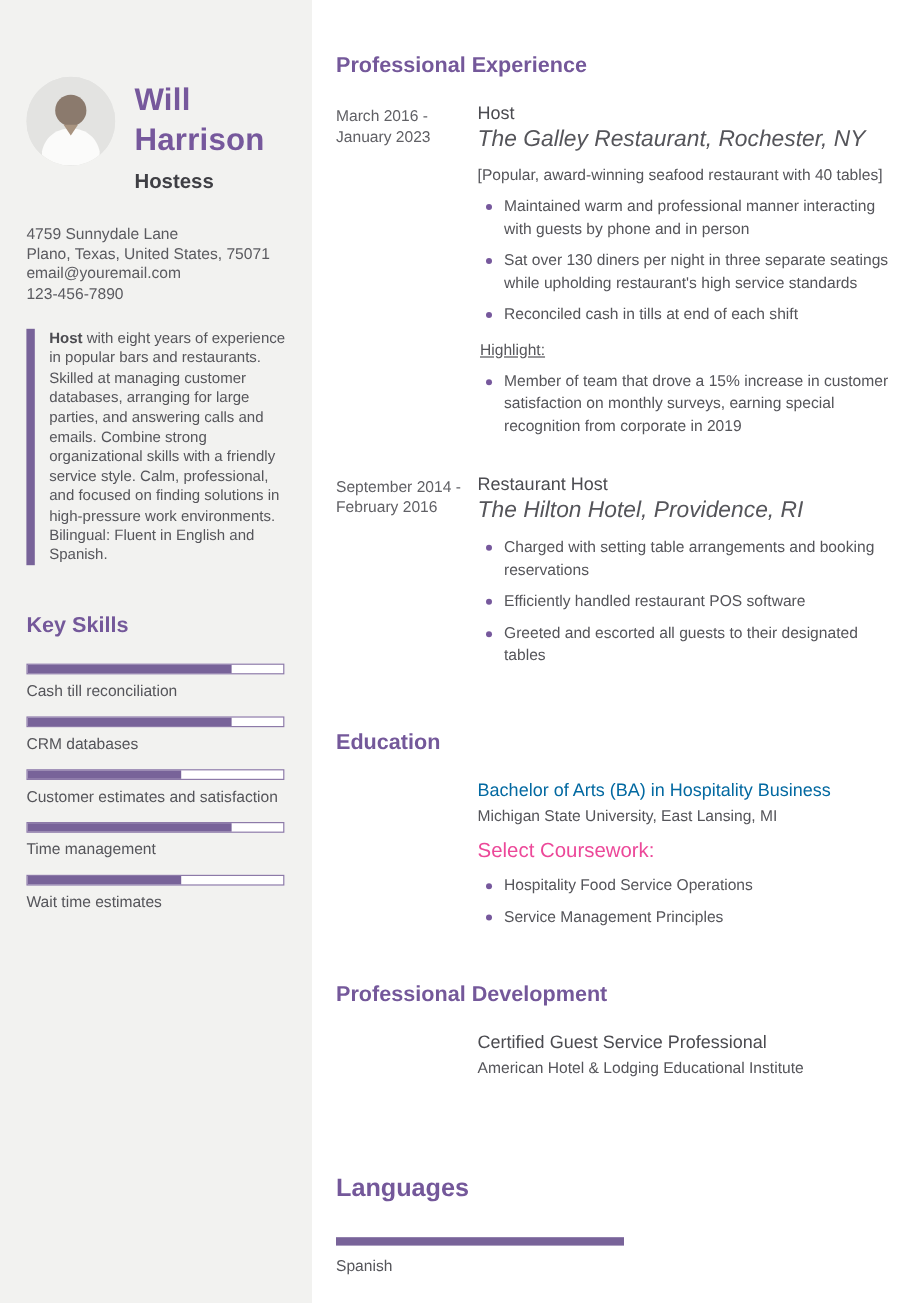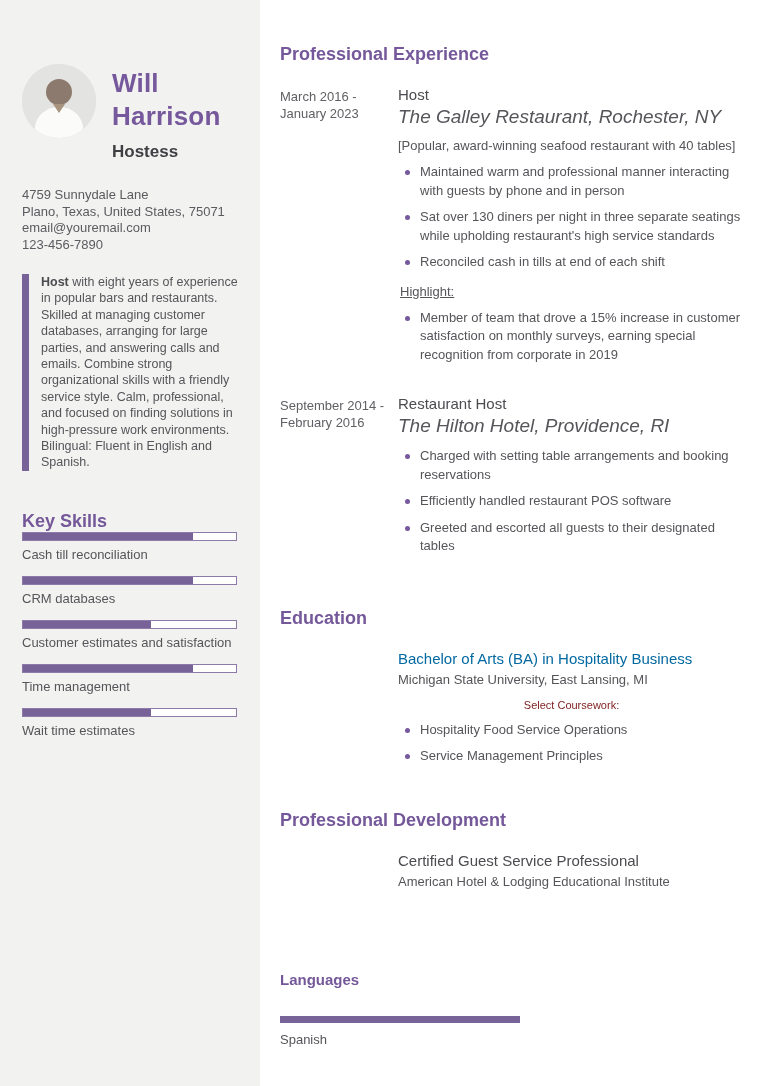--- a/index.html
+++ b/index.html
@@ -12,21 +12,21 @@
   .profile-row { display:flex; align-items:flex-start; }
   .photo { width:74px; height:74px; border-radius:50%; overflow:hidden; background:#e3e3e1; flex:none; }
   .photo svg { display:block; }
   .name-block { margin-left:16px; padding-top:3px; }
   .name { font-size:26px; line-height:33px; font-weight:600; color:#76589c; letter-spacing:0.2px; }
   .person-title { margin-top:9px; font-size:17px; font-weight:600; color:#3f3f44; }
   .contact { margin-top:25px; font-size:13px; line-height:16.5px; color:#5b5b60; }
   .summary { margin-top:21px; border-left:7px solid #786399; padding-left:12px; font-size:12.5px; line-height:16.4px; color:#55555a; }
   .summary b { color:#4c4c51; }
   .skills-heading { margin-top:40px; font-size:18px; font-weight:600; color:#74589a; }
-  .skills { }
+  .skills { margin-top:21px; }
   .skill { margin-bottom:14px; }
   .skill-bar { width:215px; height:9px; background:#ffffff; border:1px solid #8d7aa8; }
   .skill-fill { height:100%; background:#786399; }
   .skill-label { margin-top:6px; font-size:13px; color:#55555a; }
 
   
   .main { flex:1; padding:44px 24px 0 20px; }
   .section-heading { font-size:18px; font-weight:600; color:#74589a; }
   .jobs { margin-top:21px; }
   .job { display:flex; margin-bottom:23px; }
@@ -37,25 +37,25 @@
   .job-note { margin-top:10px; font-size:13px; color:#55555a; }
   .bullets { list-style:none; margin-top:10px; }
   .bullet { display:flex; margin-bottom:8px; }
   .dot { width:5px; height:5px; border-radius:50%; background:#76589c; flex:none; margin:7px 10px 0 7px; }
   .bullet-text { font-size:13px; line-height:18.5px; color:#55555a; }
   .hl-label { margin-top:12px; margin-left:2px; font-size:13px; color:#55555a; text-decoration:underline; }
   .section { margin-top:44px; }
   .indented { margin-left:118px; margin-top:21px; width:347px; }
   .degree { font-size:15px; color:#0369a1; }
   .school { margin-top:5px; font-size:13px; color:#55555a; }
-  .coursework-label { margin-top:12px; font-size:11px; color:#7f1d1d;text-align:center; }
+  .coursework-label { margin-top:12px; font-size:17px; color:#ec4899; }
   .cert-name { font-size:15px; color:#4b4b50; }
   .cert-issuer { margin-top:5px; font-size:13px; color:#55555a; }
   .languages-section { margin-top:82px; }
-  .languages-heading { font-size:15px; font-weight:700; color:#74589a;margin-top:16px; }
+  .languages-heading { font-size:21px; font-weight:700; color:#74589a;margin-top:16px; }
   .lang { margin-top:28px; }
   .lang-bar { width:240px; height:7px; background:#ffffff; }
   .lang-fill { height:100%; background:#786399; }
   .lang-label { margin-top:9px; font-size:13px; color:#55555a; }
 </style>
 </head>
 <body>
 
 <div class="page">
 

